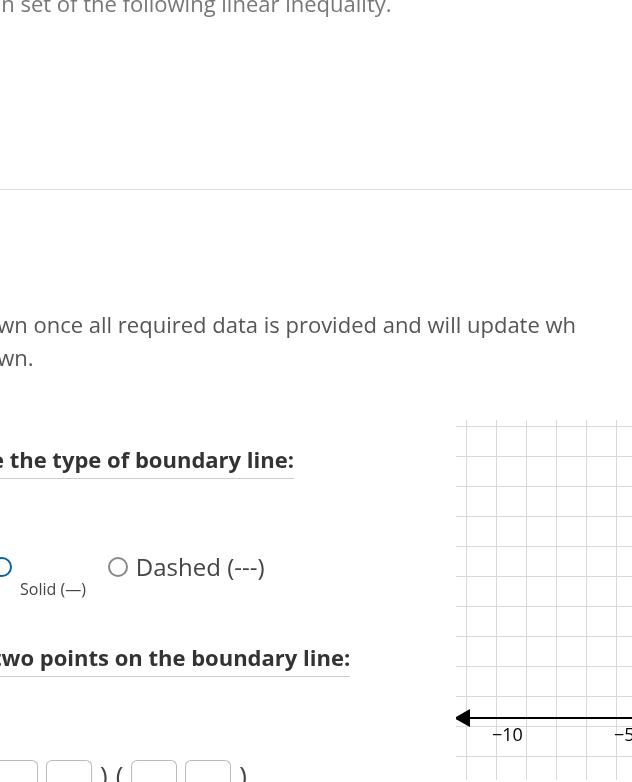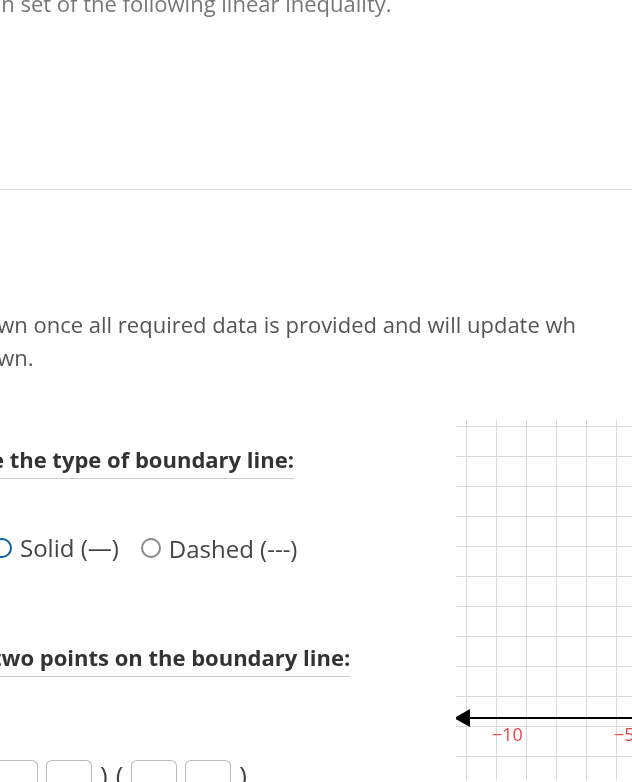--- a/index.html
+++ b/index.html
@@ -79,24 +79,25 @@
   .radio {
     width: 20px;
     height: 20px;
     border: 2px solid #0b5fa5;
     border-radius: 50%;
     flex: 0 0 auto;
     background: #fff;
   }
   .radio.gray { border-color: #888; }
   .radio-label {
-    font-size: 24px;
+    font-size: 16px;
     color: #444;
     line-height: 1.1;
     white-space: nowrap;
+    margin-top: 46px;
   }
   .dashed-stack {
     display: flex;
     font-size: 24px;
     color: #444;
     line-height: 1.05;
   }
 
   .points-heading {
     position: absolute;
@@ -169,21 +170,21 @@
     left: -2px;
     width: 0; height: 0;
     border-top: 9px solid transparent;
     border-bottom: 9px solid transparent;
     border-right: 16px solid #000;
   }
   .tick-label {
     position: absolute;
     top: 302px;
     font-size: 18px;
-    color: #ef4444;
+    color: #000000;
   }
   .tick-neg10 { left: 36px; }
   .tick-neg5 { left: 158px; }
 </style>
 </head>
 <body>
 
 <div class="top-section">
   <div class="question-partial">on set of the following linear inequality.</div>
 </div>

